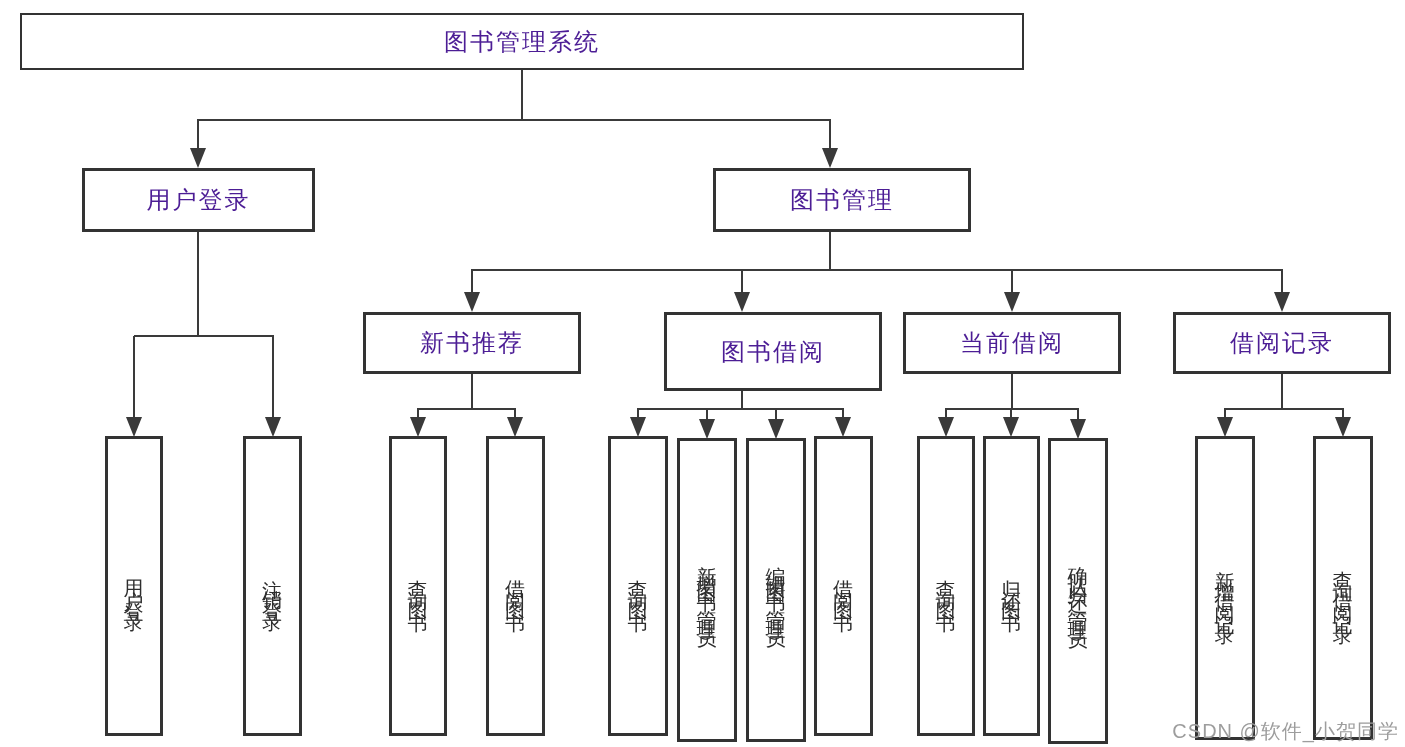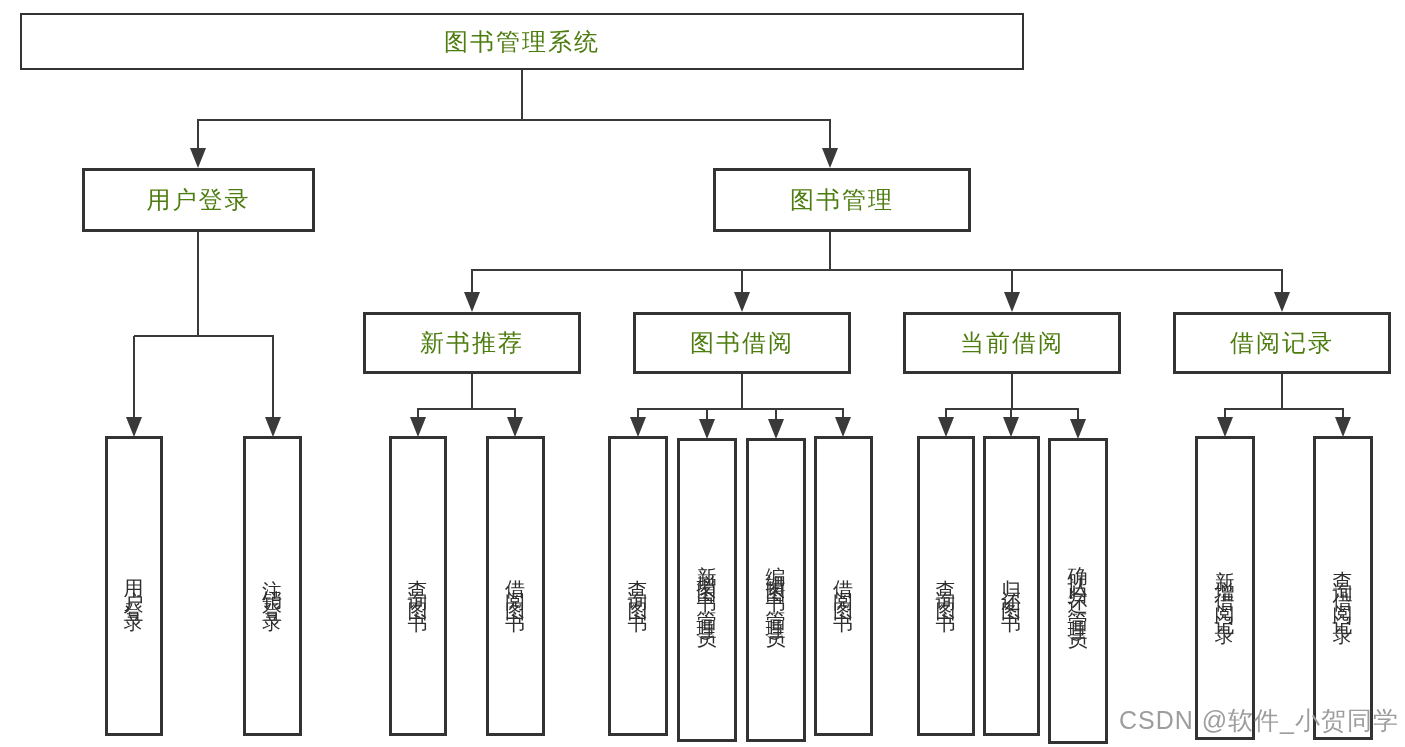--- a/index.html
+++ b/index.html
@@ -3,38 +3,38 @@
 <meta charset="utf-8">
 <style>
   html,body{margin:0;padding:0;background:#ffffff;}
   .stage{
     position:relative;width:1405px;height:747px;background:#ffffff;
     font-family:"Liberation Sans","DejaVu Sans",sans-serif;overflow:hidden;
   }
   .wires{position:absolute;left:0;top:0;width:1405px;height:747px;}
   .node{
     position:absolute;box-sizing:border-box;background:#ffffff;
-    border:3px solid #333333;color:#4d7c0f;
+    border:3px solid #333333;color:#4c1d95;
     display:flex;align-items:center;justify-content:center;
     font-size:24px;letter-spacing:2px;white-space:nowrap;
   }
   .node.root{border-width:2px;}
   .vnode{
     position:absolute;box-sizing:border-box;background:#ffffff;
     border:3px solid #333333;color:#2e2e2e;
     display:flex;align-items:center;justify-content:center;overflow:hidden;
   }
   .vnode .vtext{
     writing-mode:vertical-rl;text-orientation:mixed;
     font-size:20px;letter-spacing:11px;line-height:1;color:#2e2e2e;
   }
   .vnode.long .vtext{letter-spacing:9px;}
   .watermark{
-    position:absolute;right:6px;bottom:10px;
-    font-size:25px;color:#9d9d9d;letter-spacing:1px;white-space:nowrap;
+    position:absolute;right:6px;bottom:2px;
+    font-size:20px;color:#9d9d9d;letter-spacing:1px;white-space:nowrap;
   }
 </style>
 </head>
 <body>
 
 <div class="stage">
 
   <svg class="wires" viewBox="0 0 1405 747" xmlns="http://www.w3.org/2000/svg">
     <g stroke="#3a3a3a" stroke-width="2" fill="none">
 
@@ -108,21 +108,21 @@
   <div class="node" style="left:82px;top:168px;width:233px;height:64px">
     <span>用户登录</span>
   </div>
   <div class="node" style="left:713px;top:168px;width:258px;height:64px">
     <span>图书管理</span>
   </div>
 
   <div class="node" style="left:363px;top:312px;width:218px;height:62px">
     <span>新书推荐</span>
   </div>
-  <div class="node" style="left:633px;top:312px;width:218px;height:62px">
+  <div class="node" style="left:664px;top:312px;width:218px;height:79px">
     <span>图书借阅</span>
   </div>
   <div class="node" style="left:1173px;top:312px;width:218px;height:62px">
     <span>借阅记录</span>
   </div>
   <div class="node" style="left:903px;top:312px;width:218px;height:62px">
     <span>当前借阅</span>
   </div>
 
   <div class="vnode" style="left:105px;top:436px;width:58px;height:300px">

